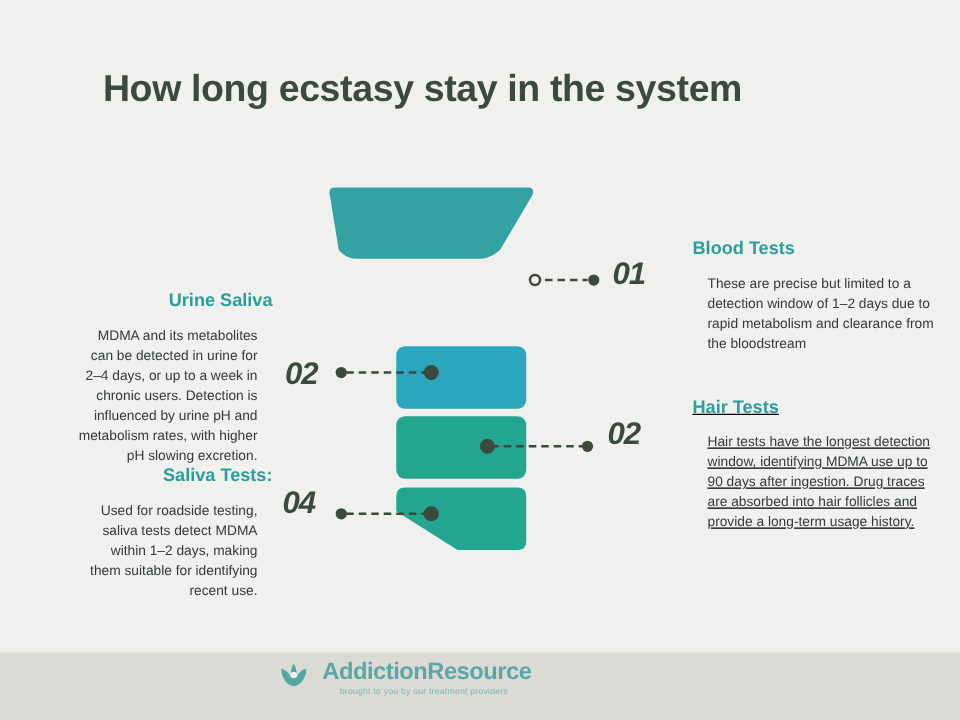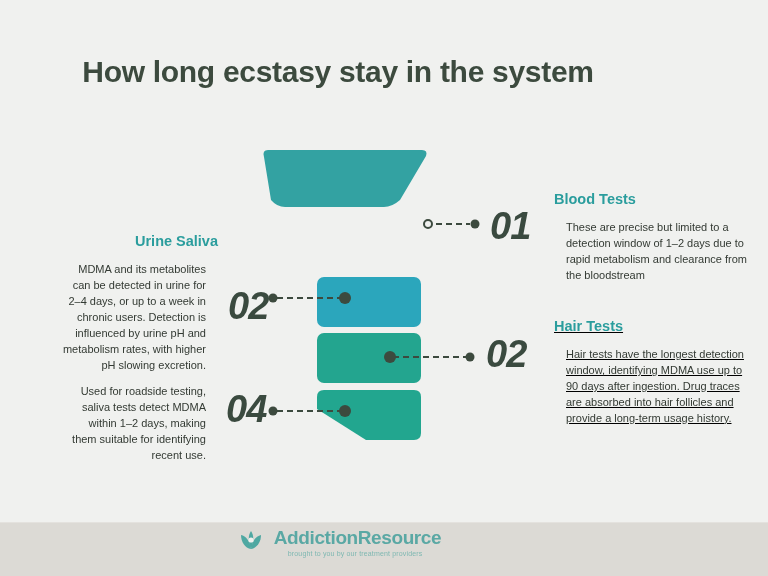--- a/index.html
+++ b/index.html
@@ -57,21 +57,21 @@
   .callout.left  { text-align: right; }
 
   #callout-blood  { left: 554px; top: 190px; width: 205px; }
   #callout-urine  { left: 48px;  top: 232px; width: 170px; }
   #callout-hair   { left: 554px; top: 317px; width: 205px; text-decoration: underline; }
   #callout-saliva { left: 58px;  top: 372px; width: 160px; }
 
   
   .index-number {
     position: absolute;
-    font-size: 38px;
+    font-size: 25px;
     font-weight: bold;
     font-style: italic;
     color: #3a4a3f;
     letter-spacing: -1px;
     line-height: 1;
   }
   #index-01 { left: 490px; top: 207px; }
   #index-02 { left: 228px; top: 287px; }
   #index-03 { left: 486px; top: 335px; }
   #index-04 { left: 226px; top: 390px; }
@@ -89,21 +89,20 @@
   #logo-wrap {
     position: absolute;
     left: 0;
     top: 518px;
     width: 644px;
     height: 48px;
     display: flex;
     align-items: center;
     justify-content: center;
     gap: 7px;
-    padding-left: 16px;
   }
   #logo-text-wrap {
     display: flex;
     flex-direction: column;
     align-items: flex-start;
     line-height: 1;
   }
   #logo-wordmark {
     font-size: 19px;
     font-weight: bold;
@@ -176,20 +175,21 @@
     <p class="callout-title">Urine Saliva</p>
     <p class="callout-body">MDMA and its metabolites can be detected in urine for 2–4 days, or up to a week in chronic users. Detection is influenced by urine pH and metabolism rates, with higher pH slowing excretion.</p>
   </div>
 
   <div class="callout right" id="callout-hair">
     <p class="callout-title">Hair Tests</p>
     <p class="callout-body">Hair tests have the longest detection window, identifying MDMA use up to 90 days after ingestion. Drug traces are absorbed into hair follicles and provide a long-term usage history.</p>
   </div>
 
   <div class="callout left" id="callout-saliva">
+    <p class="callout-title">Saliva Tests:</p>
     <p class="callout-body">Used for roadside testing, saliva tests detect MDMA within 1–2 days, making them suitable for identifying recent use.</p>
   </div>
 
   <div id="footer-band"></div>
 
   <div id="logo-wrap">
     <svg width="32" height="30" viewBox="0 0 32 30">
       <path d="M16 4 C19 8 19 15 16 22 C13 15 13 8 16 4 Z" fill="#4fa8a2"></path>
       <path d="M6 8 C11 9 15 14 16 22 C10 21 6 15 6 8 Z" fill="#4fa8a2"></path>
       <path d="M26 8 C26 15 22 21 16 22 C17 14 21 9 26 8 Z" fill="#4fa8a2"></path>

